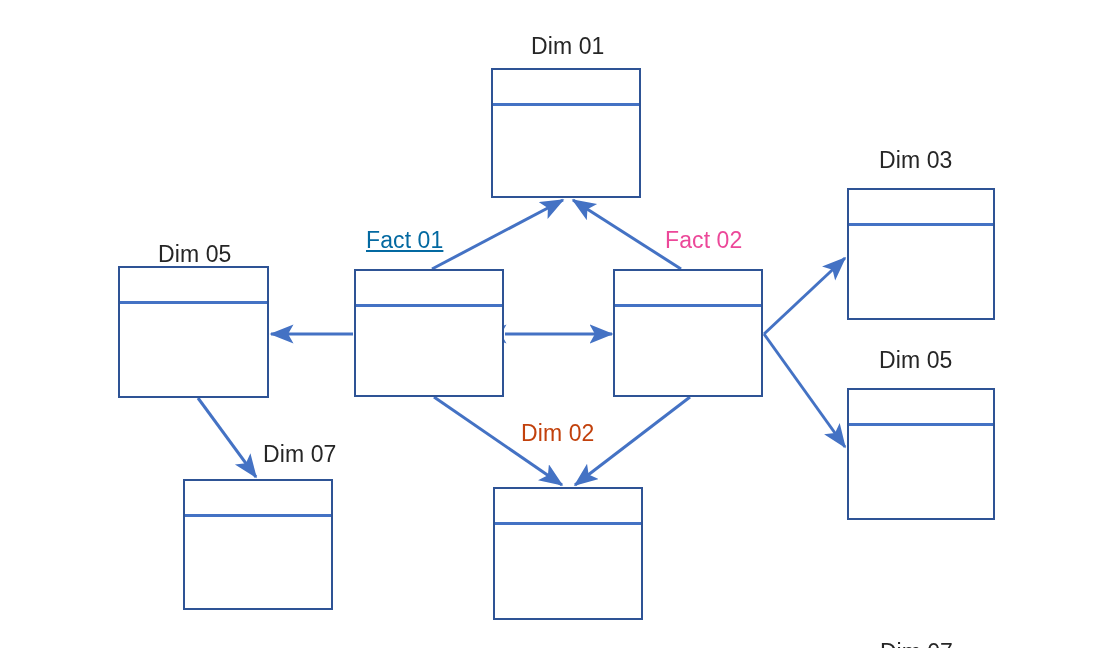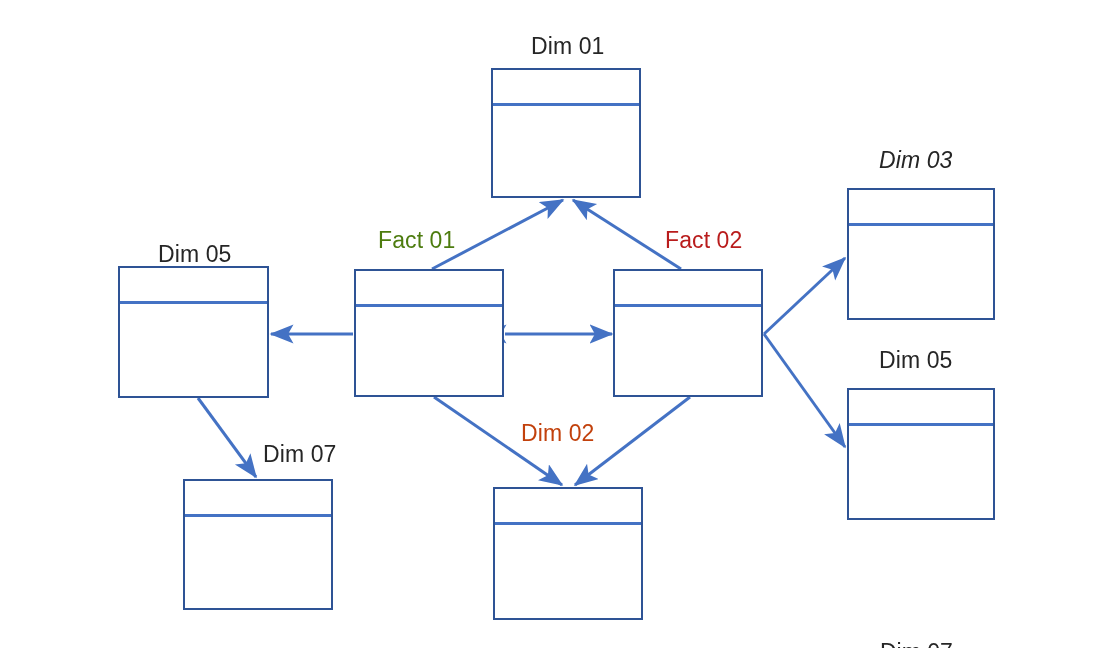--- a/index.html
+++ b/index.html
@@ -117,25 +117,25 @@
         <div class="hdr" style="border-bottom-color: rgb(68, 114, 196);"></div>
         <div class="body"></div>
       </div>
       <div class="entity" style="left: 493px; top: 487px; width: 150px; height: 133px; border-color: rgb(46, 83, 149);">
         <div class="hdr" style="border-bottom-color: rgb(68, 114, 196);"></div>
         <div class="body"></div>
       </div>
     </div>
   <div id="label-layer">
       <div class="entity-label" style="left: 531px; top: 32px; color: rgb(38, 38, 38);">Dim 01</div>
-      <div class="entity-label" style="left: 879px; top: 146px; color: rgb(38, 38, 38); font-style: italic;">Dim 03</div>
+      <div class="entity-label" style="left: 879px; top: 146px; color: rgb(38, 38, 38);">Dim 03</div>
       <div class="entity-label" style="left: 879px; top: 346px; color: rgb(38, 38, 38);">Dim 05</div>
       <div class="entity-label" style="left: 158px; top: 240px; color: rgb(38, 38, 38);">Dim 05</div>
-      <div class="entity-label" style="left: 378px; top: 226px; color: #4d7c0f;">Fact 01</div>
-      <div class="entity-label" style="left: 665px; top: 226px; color: #b91c1c;">Fact 02</div>
+      <div class="entity-label" style="left: 366px; top: 226px; color: #0369a1; text-decoration: underline;">Fact 01</div>
+      <div class="entity-label" style="left: 665px; top: 226px; color: #ec4899;">Fact 02</div>
       <div class="entity-label" style="left: 263px; top: 440px; color: rgb(38, 38, 38);">Dim 07</div>
       <div class="entity-label" style="left: 521px; top: 419px; color: #c2410c;">Dim 02</div>
     </div>
   <div id="clipped-layer">
       <div class="clipped-label" style="left: 880px; top: 638px; color: rgb(38, 38, 38);">Dim 07</div>
     </div>
 
 </div>
 
 </body></html>

